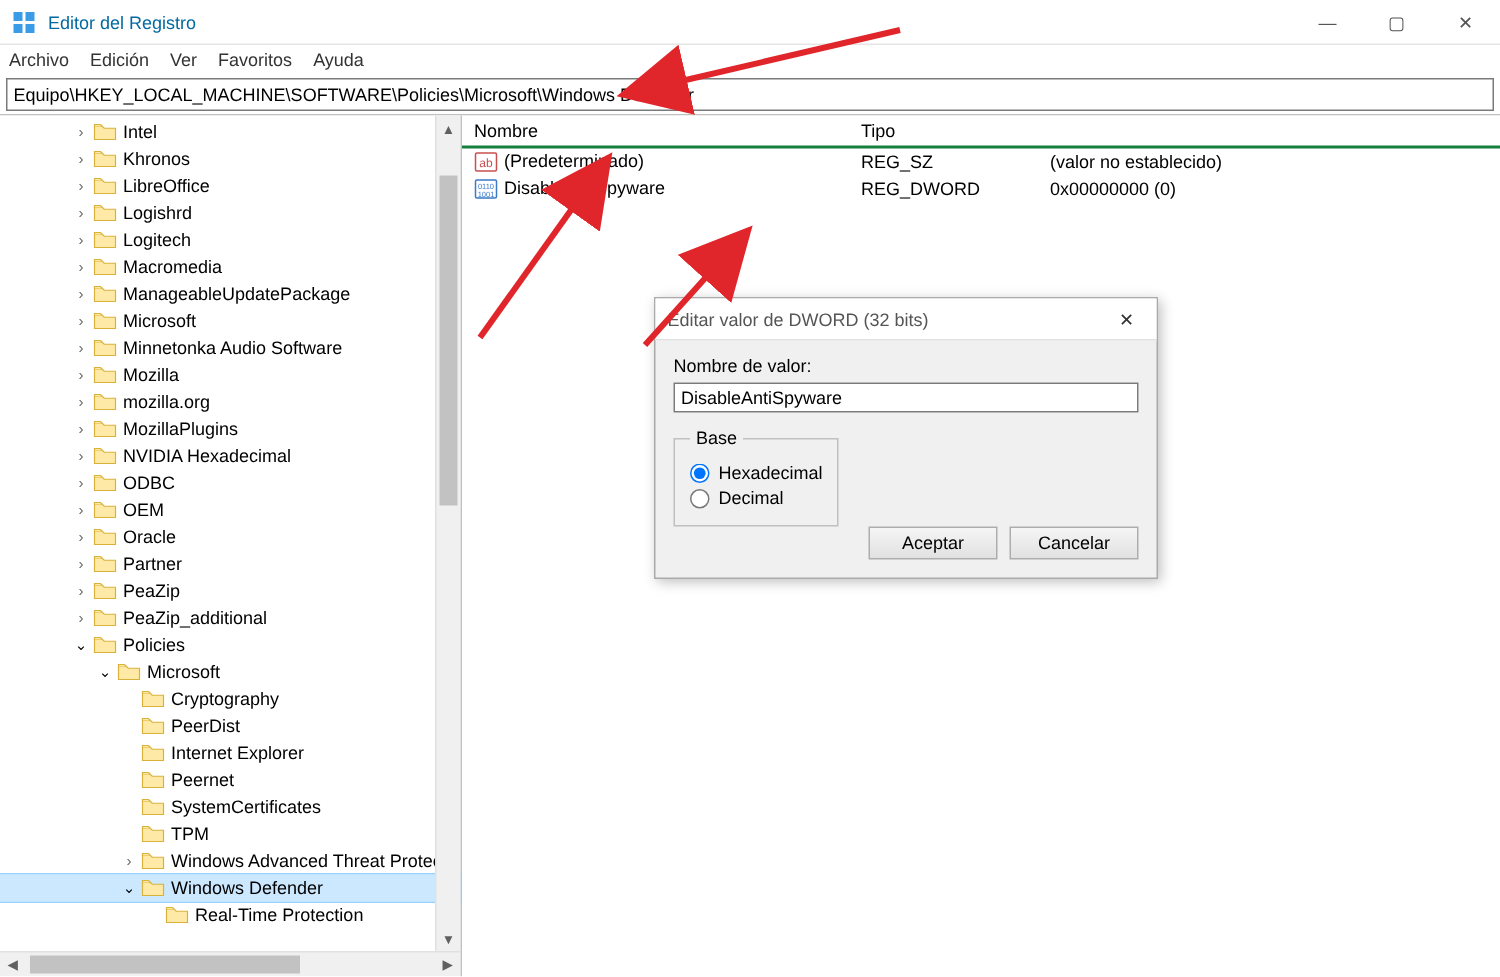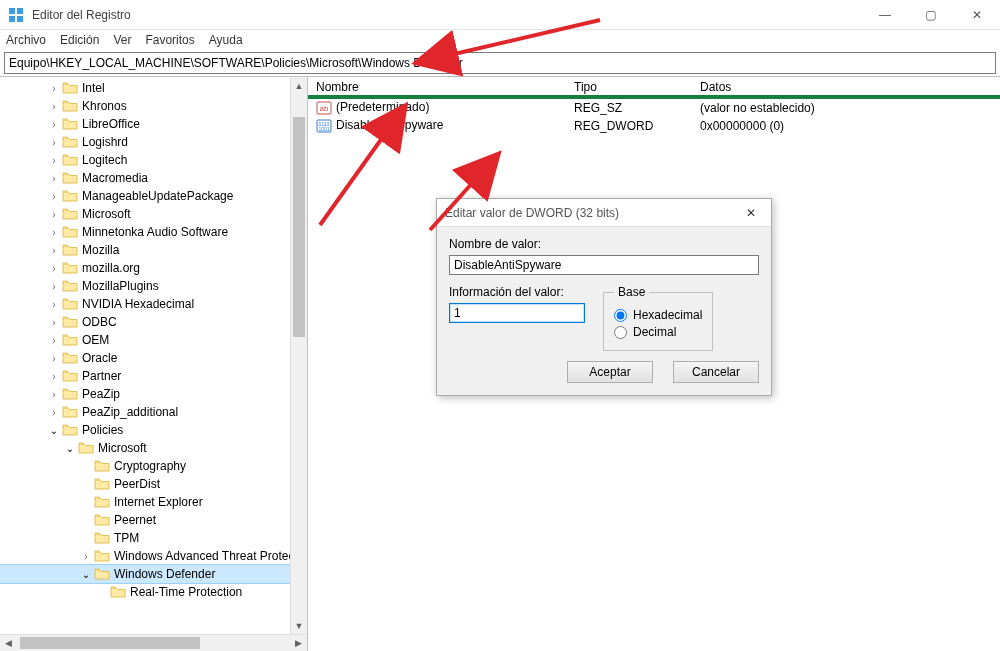--- a/index.html
+++ b/index.html
@@ -1,36 +1,36 @@
 <!DOCTYPE html>
 <html><head>
 <meta charset="utf-8">
 <style>
   * { box-sizing: border-box; margin: 0; padding: 0; font-family: "Segoe UI", Tahoma, sans-serif; }
   body { width: 1000px; height: 651px; background: #fff; overflow: hidden; font-size: 12px; color: #000; position: relative; }
   .titlebar { height: 30px; display: flex; align-items: center; border-bottom: 1px solid #e5e5e5; background: #fff; }
   .titlebar .app-icon { width: 16px; height: 16px; margin: 0 8px; }
-  .titlebar .title { flex: 1; color: #404040; font-size: 12px; }
+  .titlebar .title { flex: 1; color: #0369a1; font-size: 12px; }
   .winbtns { display: flex; }
   .winbtn { width: 46px; height: 30px; display: flex; align-items: center; justify-content: center; color: #555; }
   .menubar { height: 20px; display: flex; align-items: center; padding: 0 6px; gap: 14px; color: #333; font-size: 12px; }
   .menubar span { cursor: default; text-align: right; }
   .addressbar { height: 22px; margin: 2px 4px 0 4px; border: 1px solid #7a7a7a; background: #fff; display: flex; align-items: center; }
   .addressbar input { border: none; outline: none; width: 100%; font-size: 12px; padding: 16px 4px; background: transparent; }
   .content { display: flex; height: calc(651px - 30px - 20px - 26px); border-top: 1px solid #c0c0c0; margin-top: 2px; position: relative; }
   .tree-pane { width: 308px; border-right: 1px solid #c0c0c0; overflow: hidden; position: relative; background: #fff; }
   .tree-scroll { position: absolute; inset: 0; overflow: hidden; padding-top: 2px; }
   .tree .row { display: flex; align-items: center; height: 18px; }
   .tree .indent { display: inline-block; }
   .tree .twisty { width: 12px; height: 12px; display: inline-flex; align-items: center; justify-content: center; color: #6a6a6a; font-size: 10px; margin-right: 2px; }
   .tree .folder { width: 16px; height: 14px; margin-right: 4px; flex-shrink: 0; }
   .tree .label { font-size: 12px; color: #000; }
   .tree .selected { background: #cce8ff; outline: 1px solid #99d1ff; }
   .list-pane { flex: 1; position: relative; background: #fff; }
-  .list-header { display: flex; height: 22px; border-bottom: 4px solid #15803d; }
+  .list-header { display: flex; height: 22px; border-bottom: 2px solid #15803d; }
   .list-header .col { padding: 3px 8px; font-size: 12px; color: #000; border-right: 1px solid transparent; }
   .list-body .lrow { display: flex; height: 18px; align-items: center; }
   .list-body .cell { padding: 0 8px; font-size: 12px; overflow: hidden; text-overflow: ellipsis; white-space: nowrap; }
   .col-name { width: 258px; }
   .col-type { width: 126px; }
   .col-data { flex: 1; }
   .val-icon { width: 16px; height: 16px; margin-right: 4px; display: inline-flex; align-items: center; justify-content: flex-start; vertical-align: middle; }
   .scrollbar-v { position: absolute; right: 0; top: 0; bottom: 17px; width: 17px; background: #f0f0f0; border-left: 1px solid #e0e0e0; }
   .scrollbar-v .thumb { position: absolute; left: 2px; right: 2px; top: 40px; height: 220px; background: #c2c2c2; border-radius: 0; }
   .scrollbar-v .up, .scrollbar-v .down { position: absolute; left: 0; right: 0; height: 17px; display: flex; align-items: center; justify-content: center; color: #606060; font-size: 9px; }
@@ -47,21 +47,21 @@
   .dialog .dclose { width: 40px; height: 28px; display: flex; align-items: center; justify-content: center; margin-right: -8px; color: #333; }
   .dialog .dbody { padding: 10px 12px 12px 12px; font-size: 12px; color: #000; }
   .dialog label { display: block; margin-bottom: 4px; font-size: 12px; }
   .dialog input[type="text"] { width: 100%; border: 1px solid #7a7a7a; padding: 2px 4px; font-size: 12px; background: #fff; outline: none; }
   .dialog .row2 { display: flex; gap: 18px; margin-top: 10px; }
   .dialog .col-left { width: 136px; }
   .dialog .col-left input { background: #fff; border: 1px solid #0078d7; box-shadow: inset 0 0 0 1px #bde1ff; }
   .dialog fieldset { border: 1px solid #c0c0c0; padding: 6px 10px 8px 10px; }
   .dialog fieldset legend { font-size: 12px; padding: 0 4px; }
   .dialog .radio { display: flex; align-items: center; gap: 6px; margin: 3px 0; font-size: 12px; }
-  .dialog .dbuttons { display: flex; justify-content: flex-end; gap: 20px; margin-top: 10px; }
+  .dialog .dbuttons { display: flex; justify-content: flex-end; gap: 8px; margin-top: 0; }
   .dialog button { width: 86px; height: 22px; background: linear-gradient(#f5f5f5,#e1e1e1); border: 1px solid #adadad; font-size: 12px; cursor: default; }
   .arrow { position: absolute; pointer-events: none; }
   svg.folder-svg { width: 16px; height: 14px; }
 </style>
 </head>
 <body>
 
 <div class="titlebar">
   <span class="app-icon">
     <svg viewBox="0 0 16 16">
@@ -321,20 +321,29 @@
               </svg></span>
             <span class="label">Peernet</span>
           </div>
           <div class="row">
             <span class="indent" style="width: 80px;"></span>
             <span class="twisty"></span>
             <span class="folder"><svg class="folder-svg" viewBox="0 0 16 14">
                 <path d="M1 3 L6 3 L7.5 4.5 L15 4.5 L15 12 L1 12 Z" fill="#ffe9a6" stroke="#d9b23c" stroke-width="0.8"></path>
                 <path d="M1 3 L1 2 L5 2 L6 3" fill="#ffe9a6" stroke="#d9b23c" stroke-width="0.8"></path>
               </svg></span>
+            <span class="label">SystemCertificates</span>
+          </div>
+          <div class="row">
+            <span class="indent" style="width: 80px;"></span>
+            <span class="twisty"></span>
+            <span class="folder"><svg class="folder-svg" viewBox="0 0 16 14">
+                <path d="M1 3 L6 3 L7.5 4.5 L15 4.5 L15 12 L1 12 Z" fill="#ffe9a6" stroke="#d9b23c" stroke-width="0.8"></path>
+                <path d="M1 3 L1 2 L5 2 L6 3" fill="#ffe9a6" stroke="#d9b23c" stroke-width="0.8"></path>
+              </svg></span>
             <span class="label">TPM</span>
           </div>
           <div class="row">
             <span class="indent" style="width: 80px;"></span>
             <span class="twisty">›</span>
             <span class="folder"><svg class="folder-svg" viewBox="0 0 16 14">
                 <path d="M1 3 L6 3 L7.5 4.5 L15 4.5 L15 12 L1 12 Z" fill="#ffe9a6" stroke="#d9b23c" stroke-width="0.8"></path>
                 <path d="M1 3 L1 2 L5 2 L6 3" fill="#ffe9a6" stroke="#d9b23c" stroke-width="0.8"></path>
               </svg></span>
             <span class="label">Windows Advanced Threat Protect</span>
@@ -368,21 +377,20 @@
       <div class="l">◀</div>
       <div class="thumb"></div>
       <div class="r">▶</div>
     </div>
   </div>
 
   <div class="list-pane">
     <div class="list-header">
       <div class="col col-name">Nombre</div>
       <div class="col col-type">Tipo</div>
-      <div class="col col-data">Datos</div>
     </div>
     <div class="list-body" id="list-body">
         <div class="lrow">
           <div class="cell col-name"><span class="val-icon">
               <svg width="16" height="16" viewBox="0 0 16 16">
                 <rect x="1" y="2" width="14" height="12" rx="1" fill="#fff" stroke="#c94f4f"></rect>
                 <text x="8" y="11" font-size="8" text-anchor="middle" fill="#c94f4f" font-family="sans-serif">ab</text>
               </svg>
             </span><span>(Predeterminado)</span></div>
           <div class="cell col-type">REG_SZ</div>
@@ -407,24 +415,20 @@
 <div class="dialog">
   <div class="dtitle">
     <span>Editar valor de DWORD (32 bits)</span>
     <span class="spacer"></span>
     <span class="dclose">✕</span>
   </div>
   <div class="dbody">
     <label>Nombre de valor:</label>
     <input type="text" readonly="" value="DisableAntiSpyware" style="">
     <div class="row2">
-      <div class="col-left">
-        <label>Información del valor:</label>
-        <input type="text" value="1" style="">
-      </div>
       <fieldset>
         <legend>Base</legend>
         <div class="radio">
           <input type="radio" name="base" checked="" style="">
           <span>Hexadecimal</span>
         </div>
         <div class="radio">
           <input type="radio" name="base" style="">
           <span>Decimal</span>
         </div>

